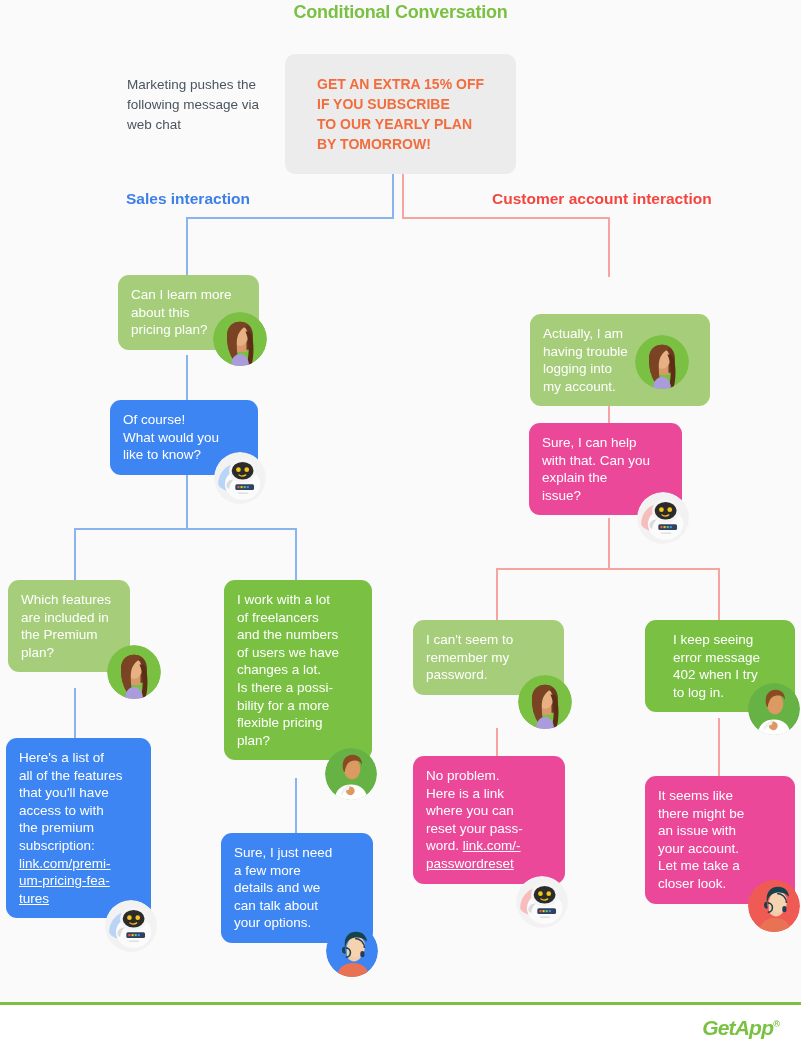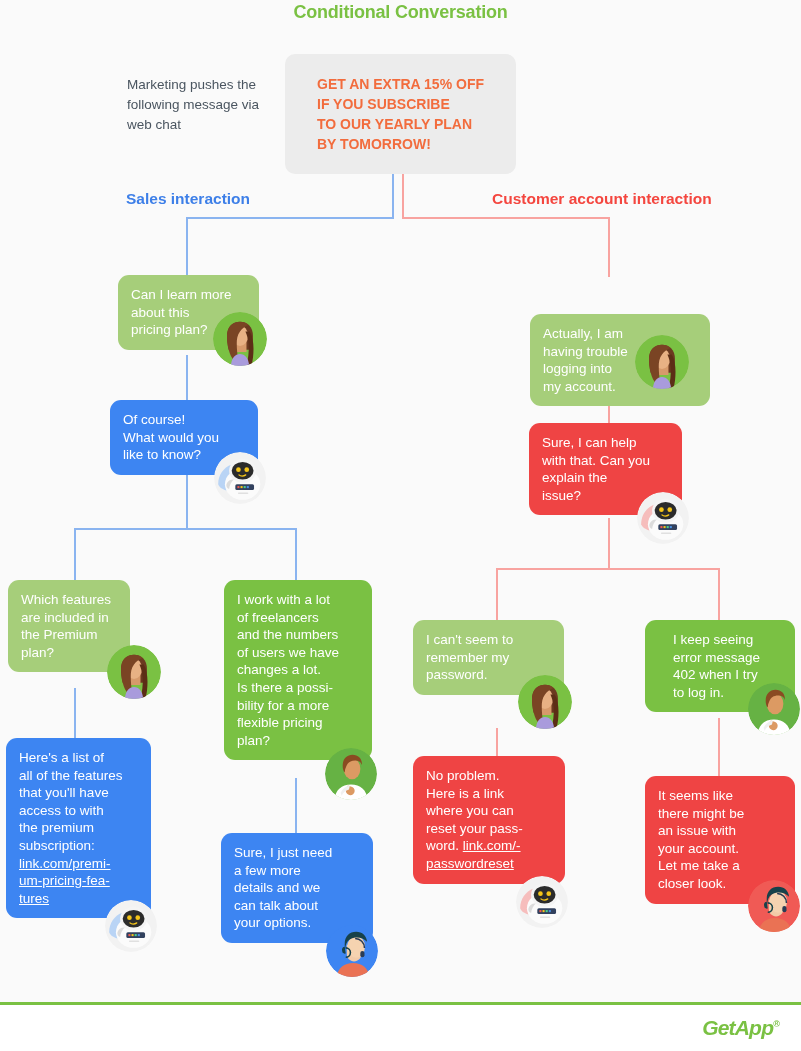--- a/index.html
+++ b/index.html
@@ -67,21 +67,21 @@
     color: #ffffff;
     font-size: 13.5px;
     line-height: 17.6px;
     padding: 11px 13px;
     white-space: pre-line;
     z-index: 4;
   }
   .green-light { background: #a6ce7a; }
   .green-dark  { background: #7ac143; }
   .blue-bub    { background: #3d85f2; }
-  .red-bub     { background: #ef4444; }
+  .red-bub     { background: #ec4899; }
   .bubble .link { text-decoration: underline; }
 
   
   .avatar {
     position: absolute;
     border-radius: 50%;
     overflow: hidden;
     z-index: 6;
   }
   .avatar svg { display: block; width: 100%; height: 100%; }

